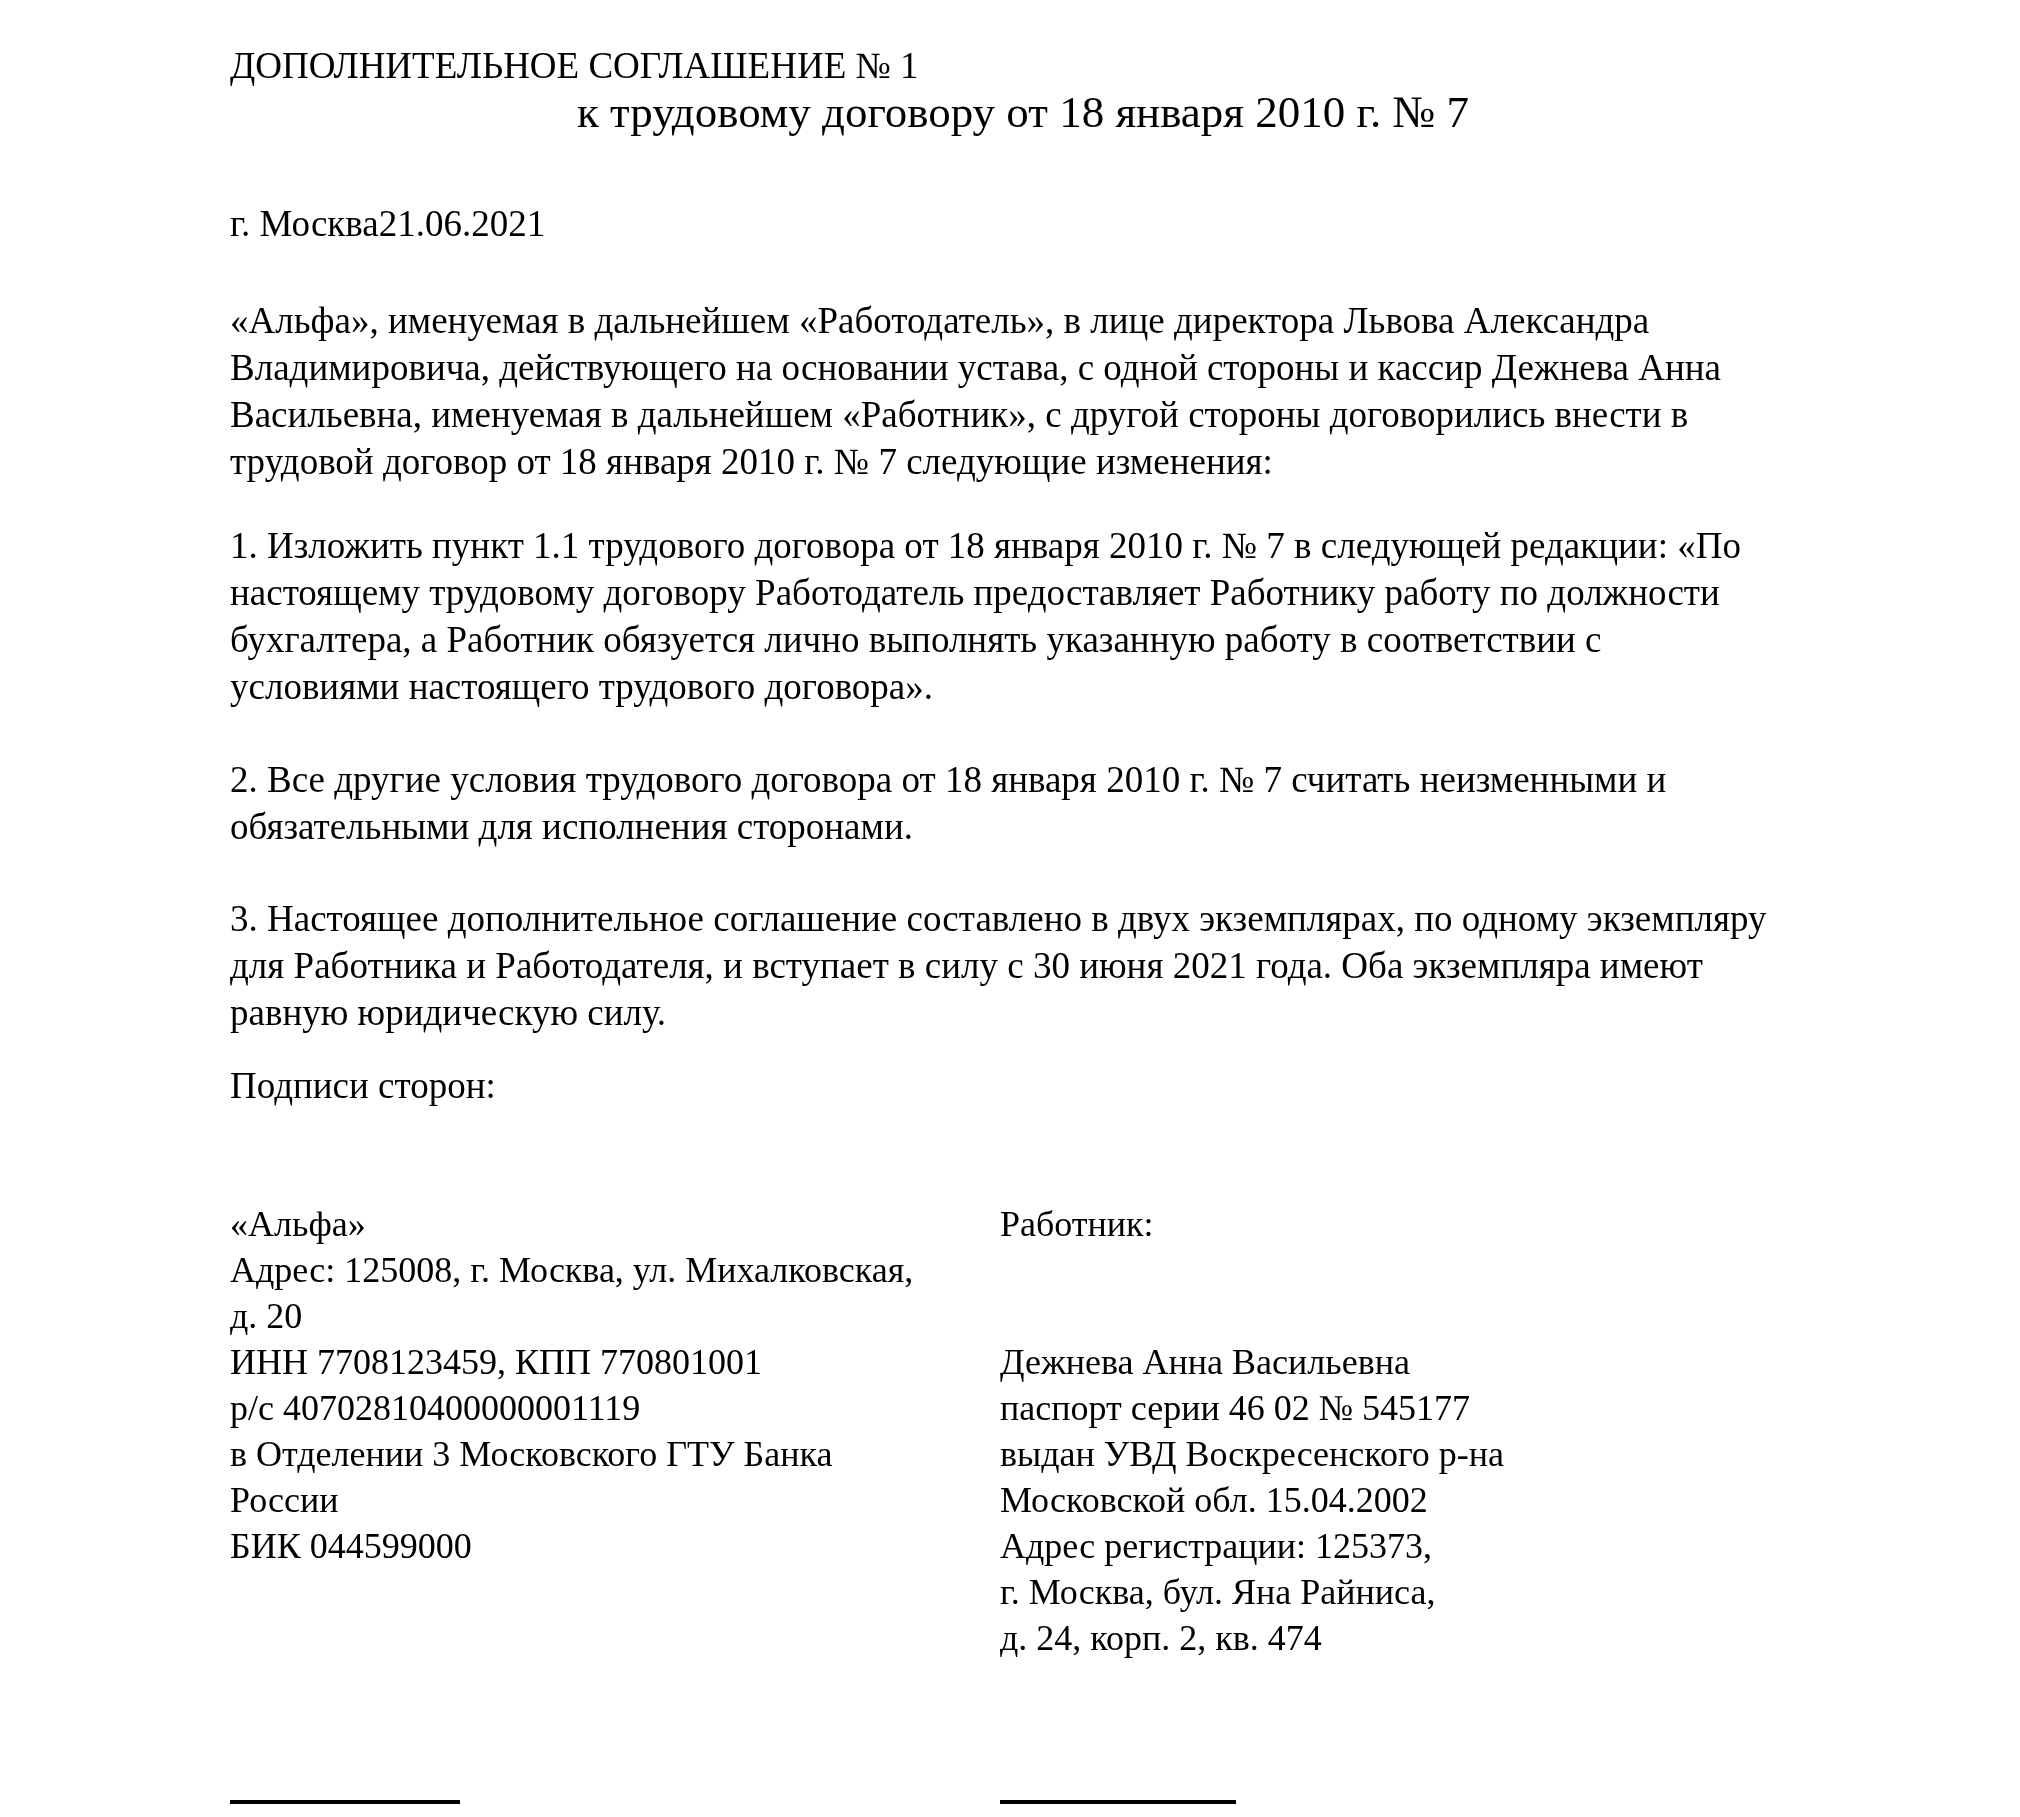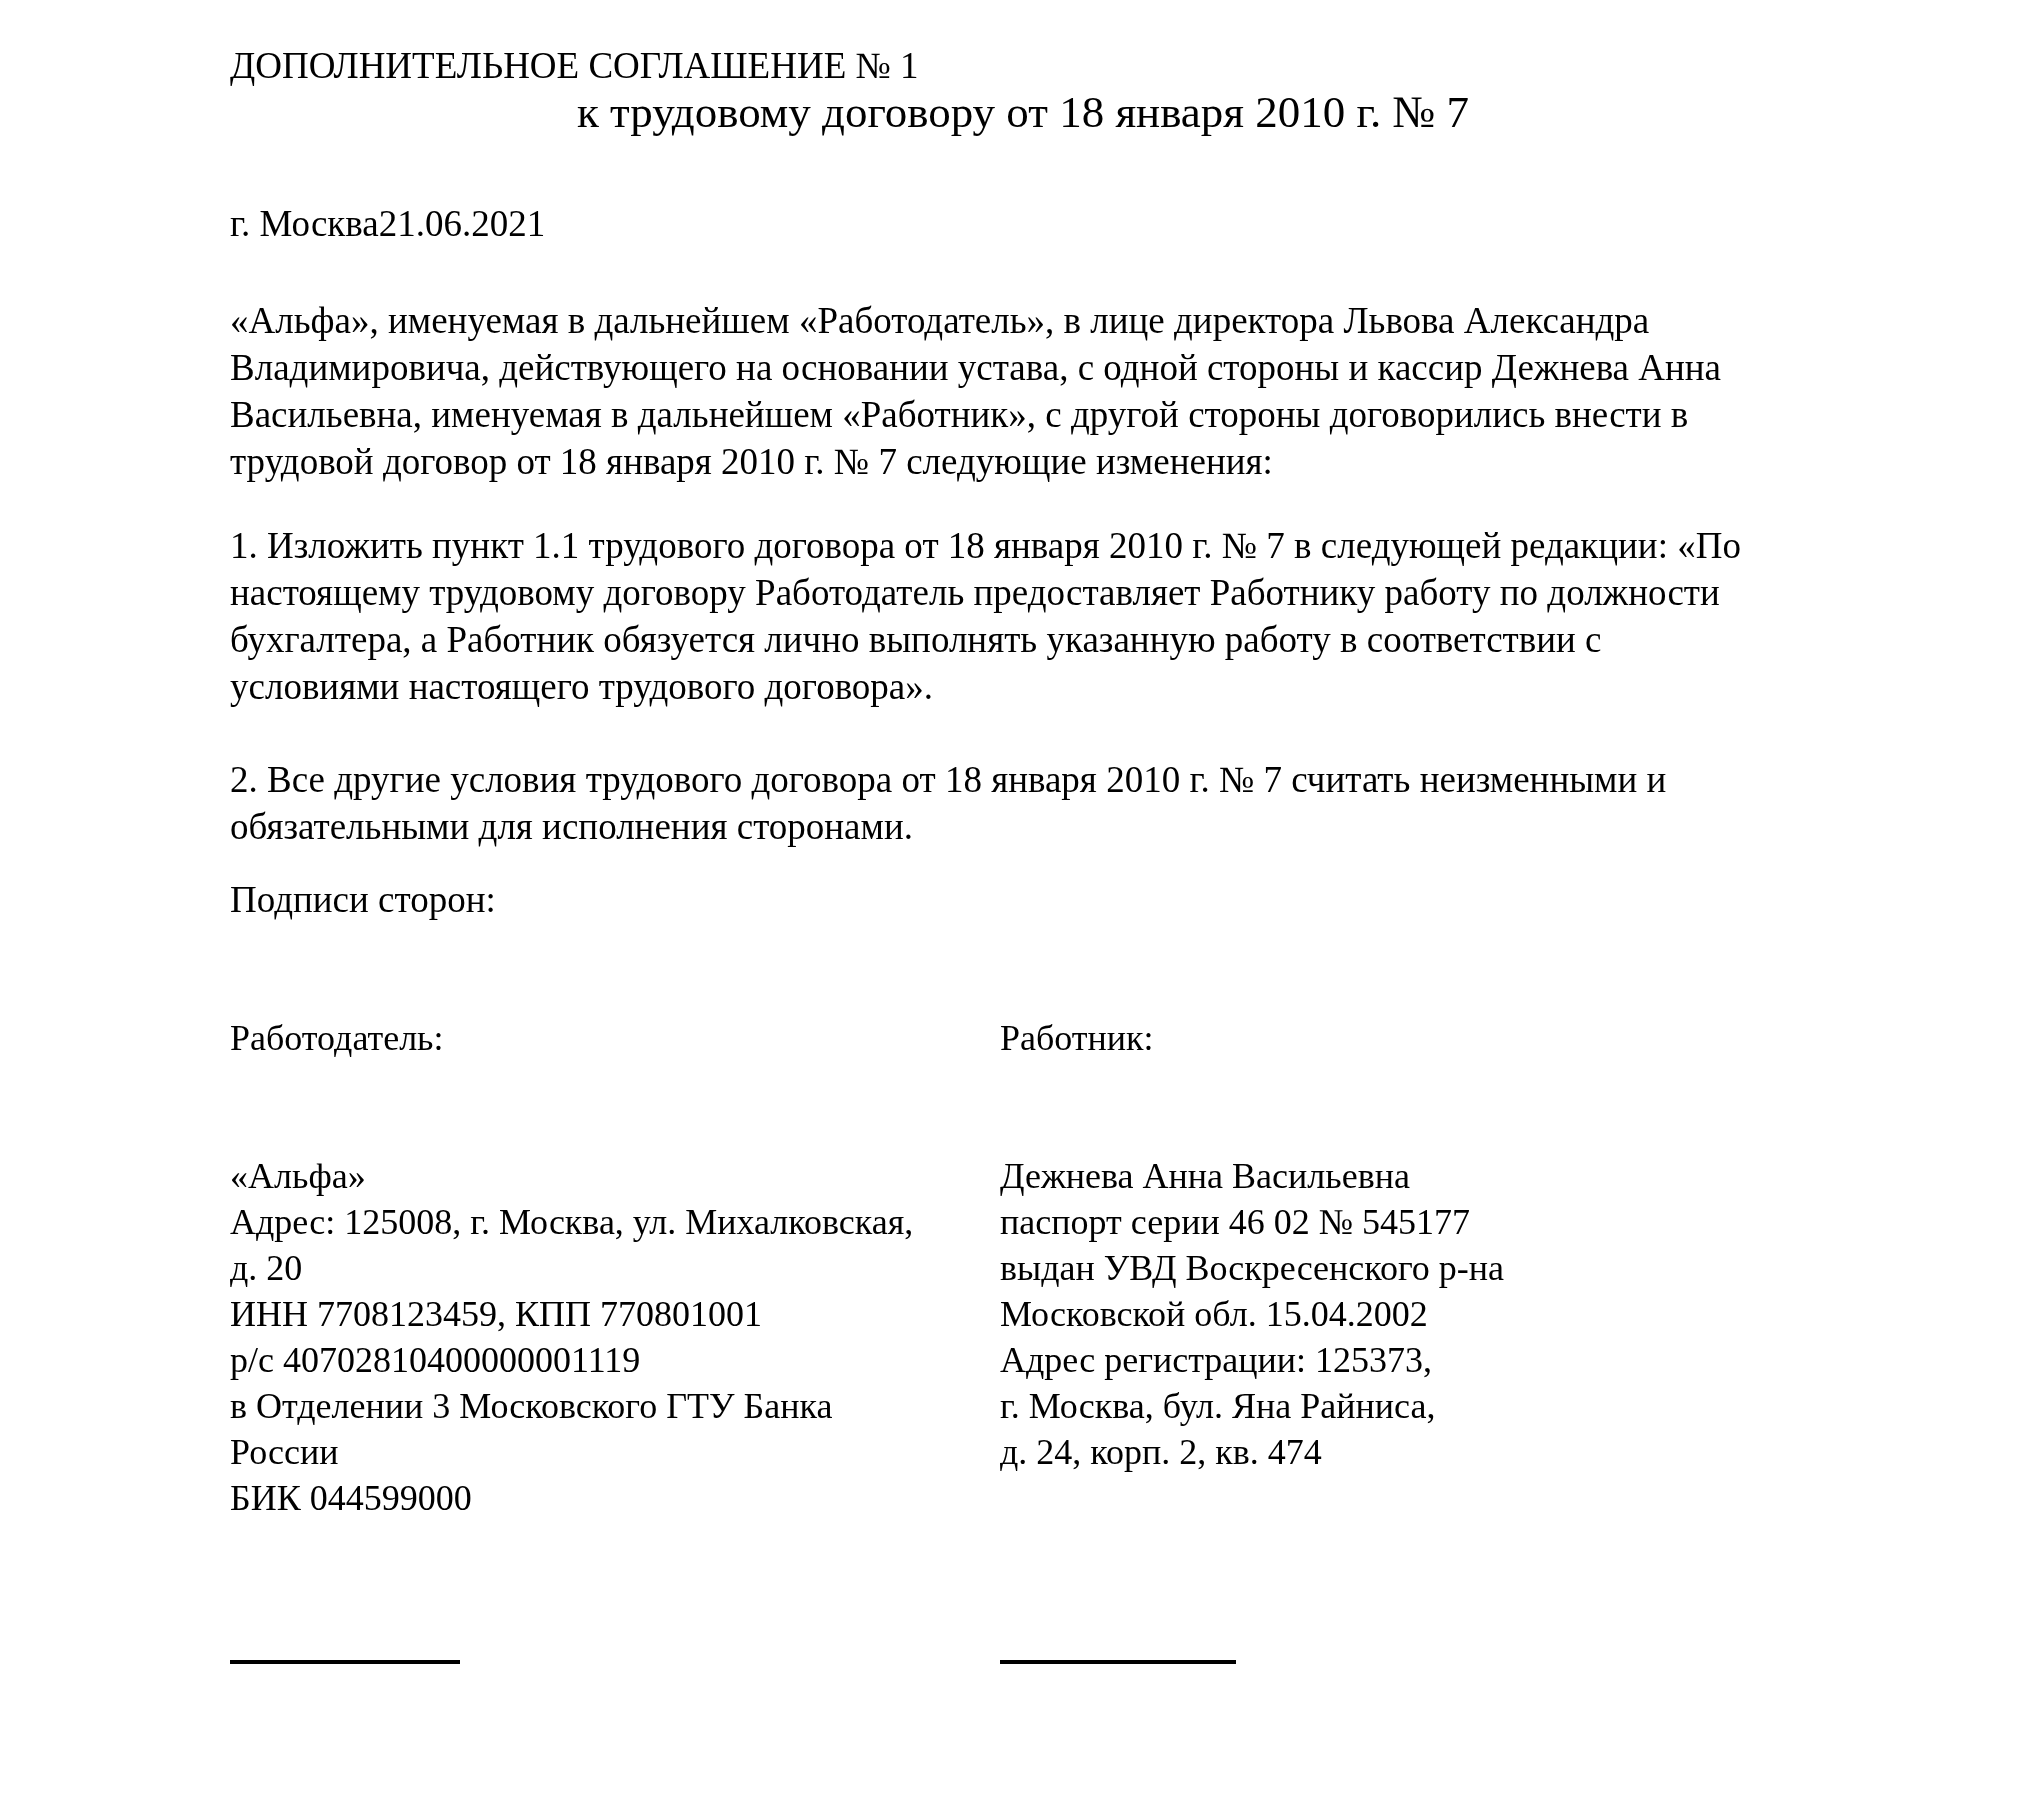--- a/index.html
+++ b/index.html
@@ -96,26 +96,28 @@
 Владимировича, действующего на основании устава, с одной стороны и кассир Дежнева Анна
 Васильевна, именуемая в дальнейшем «Работник», с другой стороны договорились внести в
 трудовой договор от 18 января 2010 г. № 7 следующие изменения:</p>
 
   <p class="para clause-1">1. Изложить пункт 1.1 трудового договора от 18 января 2010 г. № 7 в следующей редакции: «По
 настоящему трудовому договору Работодатель предоставляет Работнику работу по должности
 бухгалтера, а Работник обязуется лично выполнять указанную работу в соответствии с
 условиями настоящего трудового договора».</p>
   <p class="para clause-2">2. Все другие условия трудового договора от 18 января 2010 г. № 7 считать неизменными и
 обязательными для исполнения сторонами.</p>
+  <p class="para clause-3">3. Настоящее дополнительное соглашение составлено в двух экземплярах, по одному экземпляру
+для Работника и Работодателя, и вступает в силу с 30 июня 2021 года. Оба экземпляра имеют
+равную юридическую силу.</p>
 
   <div class="sign-heading">Подписи сторон:</div>
 
   <div class="columns">
     <div class="col col-left">
-      <div>Работодатель:</div>
       <div>«Альфа»
 Адрес: 125008, г. Москва, ул. Михалковская,
 д. 20
 ИНН 7708123459, КПП 770801001
 р/с 40702810400000001119
 в Отделении 3 Московского ГТУ Банка
 России
 БИК 044599000</div>
     </div>
     <div class="col col-right">

